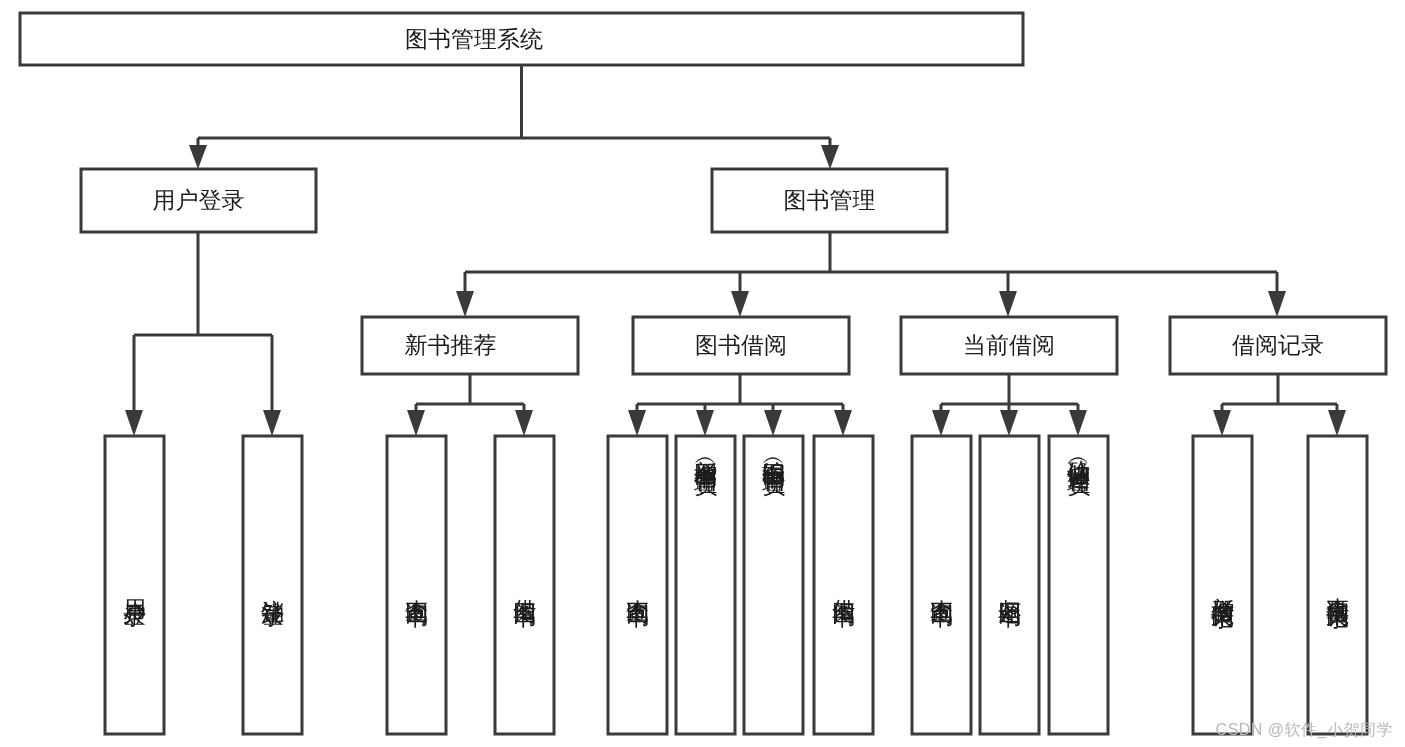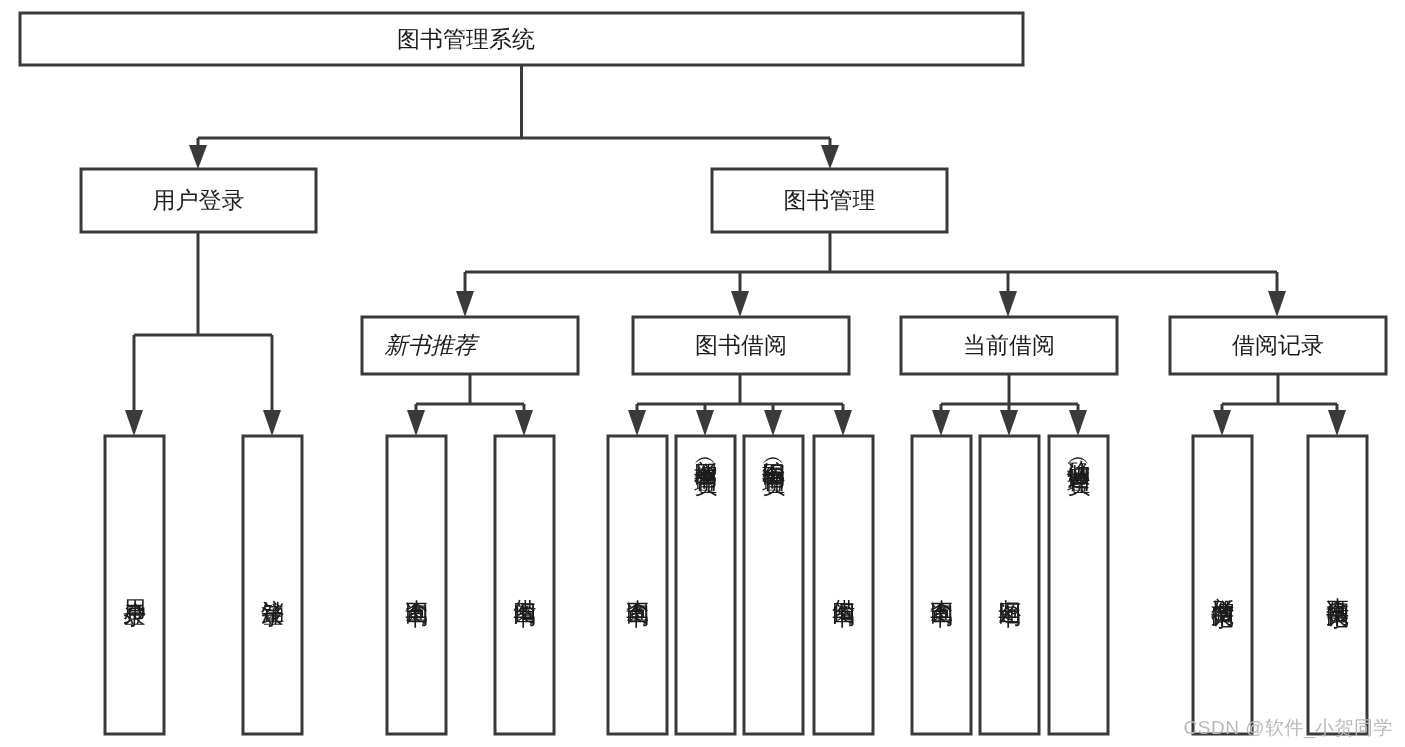--- a/index.html
+++ b/index.html
@@ -39,21 +39,21 @@
   }
   .arrow-head {
     fill: #3a3a3a;
     stroke: none;
   }
   .watermark {
     position: absolute;
     right: 12px;
     bottom: 6px;
     color: #b9b9b9;
-    font-size: 19px;
+    font-size: 16px;
     font-family: "Liberation Sans", "DejaVu Sans", sans-serif;
     letter-spacing: 0.5px;
     user-select: none;
     pointer-events: none;
   }
   .vlabel-box {
     position: absolute;
     display: flex;
     align-items: flex-start;
     justify-content: center;
@@ -173,26 +173,26 @@
 
       <rect class="node-rect" x="912" y="436" width="59" height="298"></rect>
       <rect class="node-rect" x="980" y="436" width="59" height="298"></rect>
       <rect class="node-rect" x="1049" y="436" width="59" height="298"></rect>
 
       <rect class="node-rect" x="1193" y="436" width="59" height="298"></rect>
       <rect class="node-rect" x="1308" y="436" width="59" height="298"></rect>
     </g>
   </svg>
 
-  <div class="hlabel" style="left:16px; top:13px; width:900px; height:52px;">图书管理系统</div>
+  <div class="hlabel" style="left:24px; top:13px; width:900px; height:52px;">图书管理系统</div>
 
   <div class="hlabel" style="left:81px; top:169px; width:235px; height:63px;">用户登录</div>
   <div class="hlabel" style="left:712px; top:169px; width:235px; height:63px;">图书管理</div>
 
-  <div class="hlabel" style="left:342px; top:317px; width:177px; height:57px;font-style:italic;">新书推荐</div>
+  <div class="hlabel" style="left:362px; top:317px; width:177px; height:57px;">新书推荐</div>
   <div class="hlabel" style="left:633px; top:317px; width:216px; height:57px;text-align:center;">图书借阅</div>
   <div class="hlabel" style="left:901px; top:317px; width:216px; height:57px;border-radius:10px;">当前借阅</div>
   <div class="hlabel" style="left:1170px; top:317px; width:216px; height:57px;">借阅记录</div>
 
   <div class="vlabel-box" style="left:105px; top:436px; width:59px; height:298px; align-items:center;">
     <span class="vlabel-text">用户登录</span>
   </div>
   <div class="vlabel-box" style="left:243px; top:436px; width:59px; height:298px; align-items:center;">
     <span class="vlabel-text">注销登录</span>
   </div>

